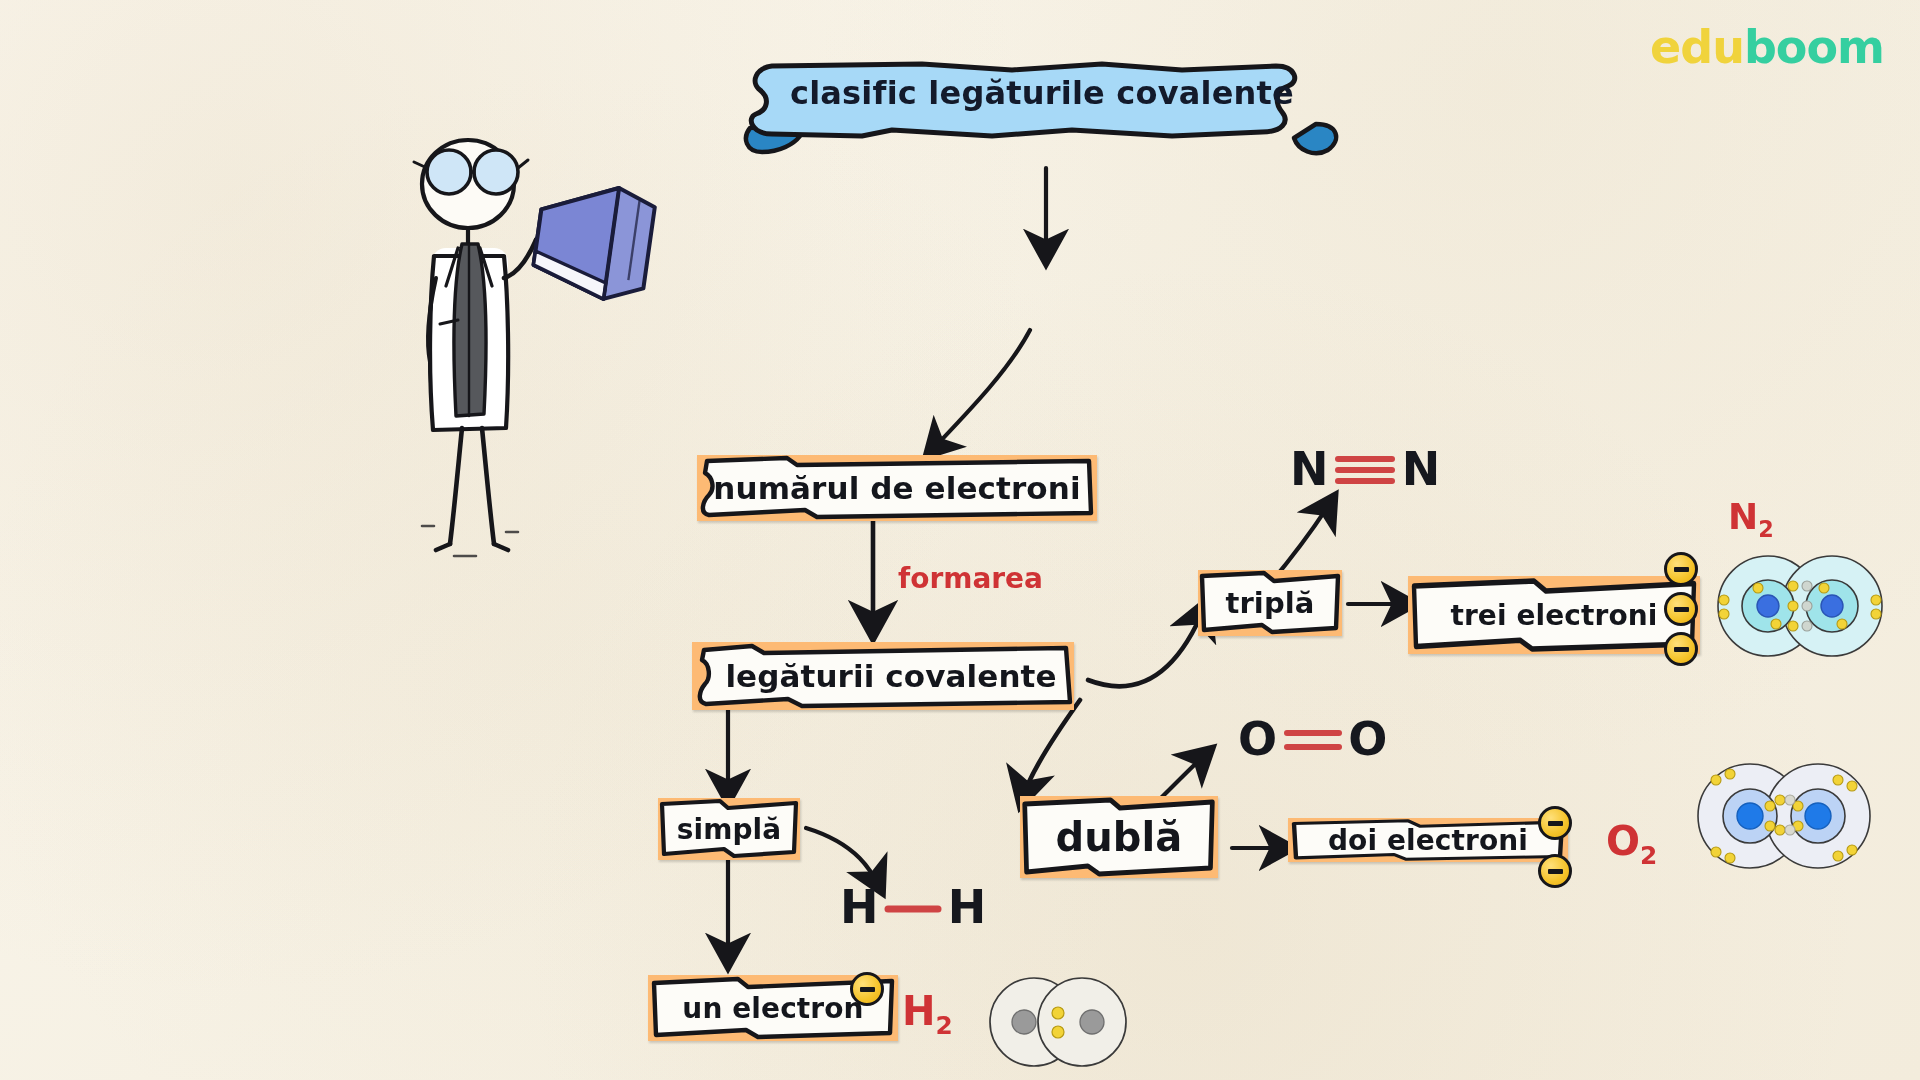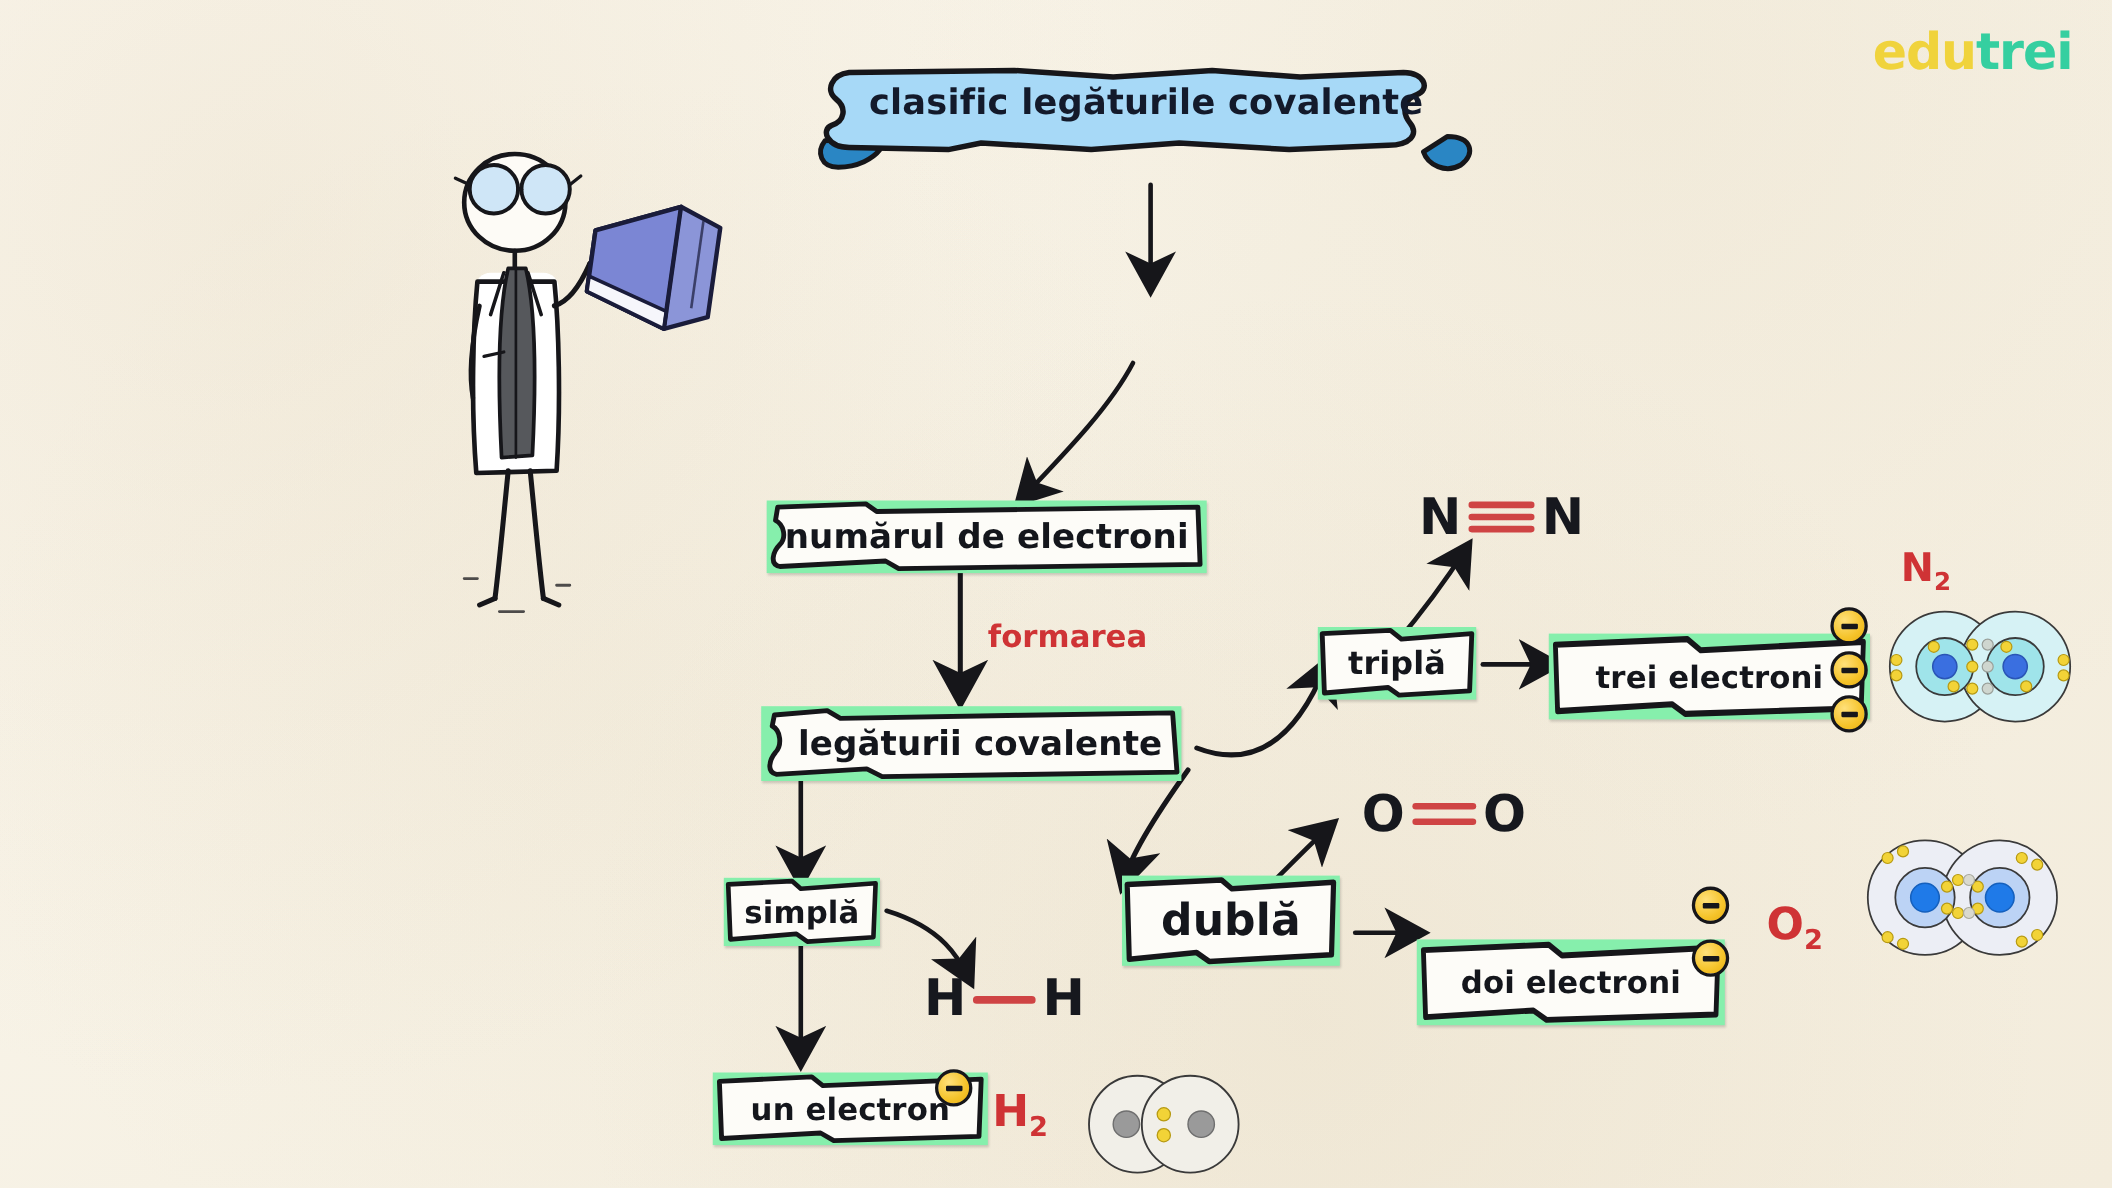--- a/index.html
+++ b/index.html
@@ -18,21 +18,21 @@
       radial-gradient(circle at 62% 86%, rgba(214,196,160,.18), transparent 44%),
       radial-gradient(circle at 30% 62%, rgba(225,210,180,.14), transparent 40%),
       linear-gradient(140deg,#fbf7ee 0%,#f6f1e4 45%,#f3ecdc 100%);
   }
   #stage{position:absolute;inset:0;}
   .abs{position:absolute;}
 
   
   .tornbox{
     position:absolute;display:flex;align-items:center;justify-content:center;
-    background:#86efac;
+    background:#fdba74;
     color:#14161c;
     font-weight:800;
     letter-spacing:.1px;
     white-space:nowrap;
     box-sizing:border-box;
     filter:drop-shadow(1px 2px 1px rgba(0,0,0,.16));
   }
   .tornbox .lbl{position:relative;z-index:3;}
   .tornbox svg.edge{position:absolute;inset:0;width:100%;height:100%;z-index:2;overflow:visible;}
   .tornbox.yellow{background:#fbe2a0;}
@@ -71,21 +71,21 @@
   svg.arrows{position:absolute;inset:0;width:1920px;height:1080px;overflow:visible;pointer-events:none;}
 </style>
 </head>
 <body>
 
 <div id="paper"></div>
 
 <div id="stage">
 
   <div id="logo">
-    <span class="edu">edu</span><span class="boom">trei</span>
+    <span class="edu">edu</span><span class="boom">boom</span>
   </div>
 
   <svg class="abs" style="left:400px;top:128px;width:260px;height:430px;" viewBox="0 0 260 430">
     <g fill="none" stroke="#16161a" stroke-width="4.2" stroke-linecap="round" stroke-linejoin="round">
 
       <ellipse cx="68" cy="56" rx="46" ry="44" fill="#fdfbf6"></ellipse>
 
       <circle cx="49" cy="44" r="22" fill="#cfe6f7" stroke-width="3.6"></circle>
       <circle cx="96" cy="44" r="22" fill="#cfe6f7" stroke-width="3.6"></circle>
       <path d="M71 44 L74 44" stroke-width="3.4"></path>
@@ -221,21 +221,21 @@
   <div class="tornbox" style="left:648px;top:975px;width:250px;height:66px;font-size:28px;">
     <svg class="edge" viewBox="0 0 250 66" preserveAspectRatio="none">
       <path d="M6 8 L90 4 L100 12 L244 6 L242 58 L110 62 L98 55 L8 60 Z" fill="#fdfcf8" stroke="#16161a" stroke-width="4.4" stroke-linejoin="round"></path>
     </svg>
     <span class="lbl">un electron</span>
   </div>
   <div class="ebadge" style="left:850px;top:972px;">
       <i></i>
     </div>
 
-  <div class="tornbox" style="left:1288px;top:818px;width:280px;height:78px;font-size:28px;margin-top:36px;">
+  <div class="tornbox" style="left:1288px;top:818px;width:280px;height:44px;font-size:28px;">
     <svg class="edge" viewBox="0 0 280 64" preserveAspectRatio="none">
       <path d="M6 8 L120 4 L132 12 L274 6 L272 56 L118 60 L106 53 L8 58 Z" fill="#fdfcf8" stroke="#16161a" stroke-width="4.4" stroke-linejoin="round"></path>
     </svg>
     <span class="lbl">doi electroni</span>
   </div>
   <div class="ebadge" style="left:1538px;top:806px;">
       <i></i>
     </div>
   <div class="ebadge" style="left:1538px;top:854px;">
       <i></i>

